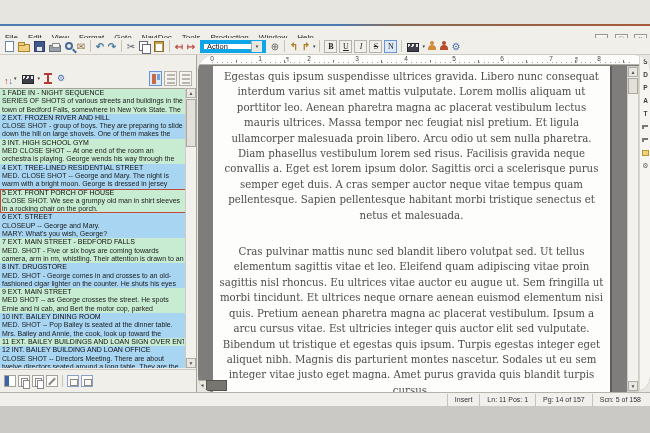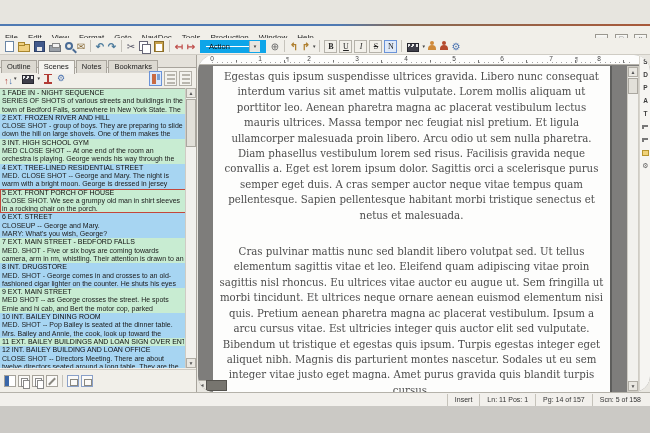--- a/index.html
+++ b/index.html
@@ -39,21 +39,21 @@
   .ic-paste { width:10px; height:11px; background:#c8a24e; border:1px solid #8a6d28; }
   .ic-paste::after { content:""; position:absolute; left:1px; top:2px; width:6px; height:7px; background:#fff; }
   .ic-slate { width:12px; height:9px; background:#3f3f4a; border:1px solid #26262e; margin-top:2px; }
   .ic-slate::before { content:""; position:absolute; left:0; top:0; width:10px; height:3px;
       background:repeating-linear-gradient(110deg,#e8e8e8 0 2px,#3f3f4a 2px 4px); }
   .ic-person { width:8px; height:10px; }
   .ic-person::before { content:""; position:absolute; left:2px; top:0; width:4px; height:4px; border-radius:50%; background:#cf8a3a; }
   .ic-person::after { content:""; position:absolute; left:0; top:4px; width:8px; height:5px; border-radius:4px 4px 0 0; background:#cf8a3a; }
   .ic-person.red::before, .ic-person.red::after { background:#b44a2e; }
   .combo { display:inline-flex; align-items:center; width:66px; height:13px; background:#fff;
-           border:6px solid #0ea5e9; margin:0 3px; position:relative; }
+           border:4px solid #0ea5e9; margin:0 3px; position:relative; }
   .combo .val { font-size:7.5px; padding-left:3px; color:#111; flex:1; }
   .combo .dd { width:11px; height:11px; background:#e8e6e0; border-left:1px solid #aaa;
                font-size:4.5px; line-height:11px; text-align:center; color:#444; }
   .fmt { display:inline-block; width:13px; height:13px; border:1px solid #b5b2aa; background:#f2f0ea;
          font-size:8px; text-align:center; line-height:11px; color:#222; margin:0 1px; font-family:"Liberation Serif",serif;}
   .fmt.fb { font-weight:bold; } .fmt.fu { text-decoration:underline; } .fmt.fi { font-style:italic; }
   .fmt.fs { text-decoration:line-through; }
   .fmt.active { border-color:#6a93d8; background:#dfe9f8; }
   .mini-dd { font-size:4.5px; color:#444; vertical-align:middle; }
 
@@ -176,23 +176,20 @@
     <span class="fmt active">N</span>
     <span class="tsep"></span>
     <span class="ic ic-slate"></span>
       <span class="mini-dd">▼</span>
     <span class="ic ic-person"></span>
     <span class="ic ic-person red"></span>
     <span class="gly" style="color:#4a72b0">⚙</span>
   </div>
 
   <div class="sidebar">
-    <div class="tabs">
-      <span class="tab">Outline</span><span class="tab active">Scenes</span><span class="tab">Notes</span><span class="tab">Bookmarks</span>
-    </div>
     <div class="ntoolbar">
       <span class="sorticon"><b style="color:#b23b35">↑</b><b style="color:#3a66a8">↓</b></span>
         <span class="mini-dd">▼</span>
       <span class="ic ic-slate" style="margin-left:5px"></span>
         <span class="mini-dd">▼</span>
       <span class="ic-expand"></span>
       <span class="gly" style="color:#4a72b0;font-size:9px">⚙</span>
       <span class="nt-right">
         <span class="view-btn sel"></span>
         <span class="view-btn v2"></span>

